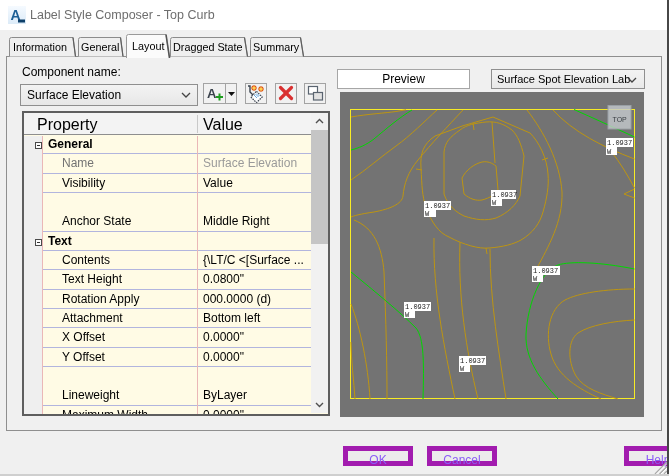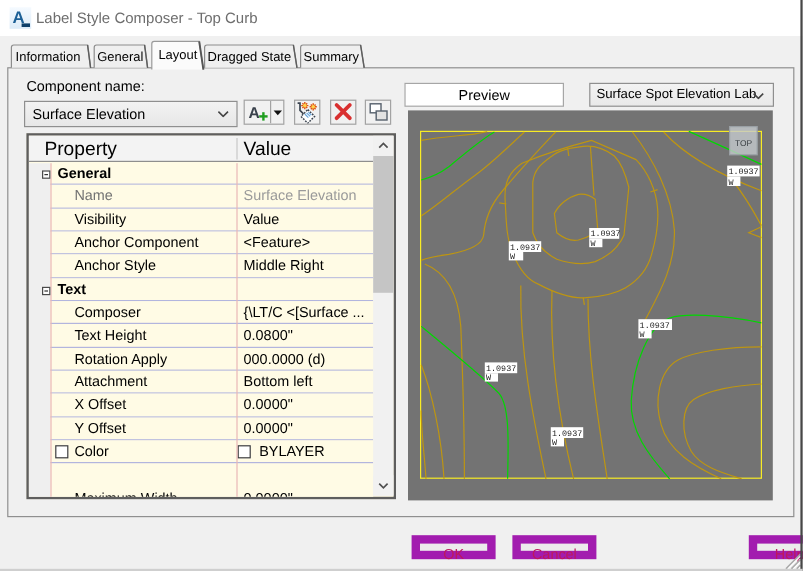--- a/index.html
+++ b/index.html
@@ -18,21 +18,21 @@
 .grow{left:18px;width:269px;height:19.33px;font-size:12px;line-height:18.3px;border-bottom:1px solid #b2b5de;background:#fffbe5;overflow:hidden}
 .gp{position:absolute;left:20px;top:0;white-space:nowrap}
 .gv{position:absolute;left:161px;top:0;white-space:nowrap}
 .cb{position:absolute;width:11px;height:11px;border:1px solid #3c3c3c;background:#fff;top:4px}
 #gsb{left:287px;top:0;width:17px;height:300px;background:#f1f1f1}
 .sbtn{left:0;width:17px;height:17px;background:#f1f1f1}
 #vcsb{left:0;width:17px;background:#c5c5c5}
 #preview-btn{left:337px;top:69px;width:133px;height:20px;background:#fff;border:1px solid #a6a6a6;text-align:center;font-size:12px;line-height:18px}
 #preview-dd{left:491px;top:69px;width:154px;height:20px;background:linear-gradient(180deg,#f3f3f3,#e9e9e9);border:1px solid #8f8f8f;font-size:11px;line-height:18px;padding-left:5px;white-space:nowrap}
 #canvas{left:340px;top:92px;width:304px;height:325px;background:#737373}
-.btn{top:446px;width:70px;height:20px;background:#ececec;border:7px solid #a21caf;text-align:center;font-size:12px;line-height:18px;color:#be185d}
+.btn{top:446px;width:70px;height:20px;background:#ececec;border:5px solid #a21caf;text-align:center;font-size:12px;line-height:18px;color:#8b5cf6}
 #rightedge{left:667px;top:0;width:2px;height:476px;background:#474747}
 #botedge{left:0;top:474px;width:669px;height:2px;background:#cfcfcf}
 </style></head>
 <body>
 <div id="dlg">
   <div class="abs" id="titlebar"></div>
   <div class="abs" id="icon">
     <svg width="18" height="18">
       <text x="2.5" y="13.5" font-size="14" font-weight="bold" fill="#1d6096" font-family="Liberation Sans">A</text>
       <rect x="10" y="13.5" width="7" height="3" fill="#0d3f69"></rect>
@@ -134,33 +134,29 @@
         <b class="gp" style="left:6px">General</b>
       </div>
     <div class="abs grow" style="top:41.3px">
         <span class="gp" style="color:#737373">Name</span>
         <span class="gv" style="color:#9a9a9a">Surface Elevation</span>
       </div>
     <div class="abs grow" style="top:60.7px">
         <span class="gp">Visibility</span>
         <span class="gv">Value</span>
       </div>
-    <div class="abs grow" style="top:80px">
-        <span class="gp">Anchor Component</span>
-        <span class="gv">&lt;Feature&gt;</span>
-      </div>
     <div class="abs grow" style="top:99.3px">
-        <span class="gp">Anchor Style</span>
+        <span class="gp">Anchor State</span>
         <span class="gv">Middle Right</span>
       </div>
     <div class="abs grow" style="top:118.6px">
         <b class="gp" style="left:6px">Text</b>
       </div>
     <div class="abs grow" style="top:138px">
-        <span class="gp">Composer</span>
+        <span class="gp">Contents</span>
         <span class="gv">{\LT/C &lt;[Surface ...</span>
       </div>
     <div class="abs grow" style="top:157.3px">
         <span class="gp">Text Height</span>
         <span class="gv">0.0800"</span>
       </div>
     <div class="abs grow" style="top:176.6px">
         <span class="gp">Rotation Apply</span>
         <span class="gv">000.0000 (d)</span>
       </div>
@@ -169,25 +165,23 @@
         <span class="gv">Bottom left</span>
       </div>
     <div class="abs grow" style="top:215.3px">
         <span class="gp">X Offset</span>
         <span class="gv">0.0000"</span>
       </div>
     <div class="abs grow" style="top:234.6px">
         <span class="gp">Y Offset</span>
         <span class="gv">0.0000"</span>
       </div>
-    <div class="abs grow" style="top:254px">
-        <span class="cb" style="left:4px"></span>
-        <span class="gp">Color</span>
-        <span class="cb" style="left:156px"></span>
-        <span class="gv" style="left:174px">BYLAYER</span>
+    <div class="abs grow" style="top:273.3px">
+        <span class="gp">Lineweight</span>
+        <span class="gv">ByLayer</span>
       </div>
     <div class="abs grow" style="top:292.6px">
         <span class="gp">Maximum Width</span>
         <span class="gv">0.0000"</span>
       </div>
 
     <div class="abs" style="left:11px;top:29px;width:7px;height:7px;border:1px solid #4a4a4a;background:#fdfdfd;z-index:4">
         <div style="margin:2px 1px;width:3px;height:1px;background:#333"></div>
       </div>
     <div class="abs" style="left:11px;top:125.5px;width:7px;height:7px;border:1px solid #4a4a4a;background:#fdfdfd;z-index:4">

